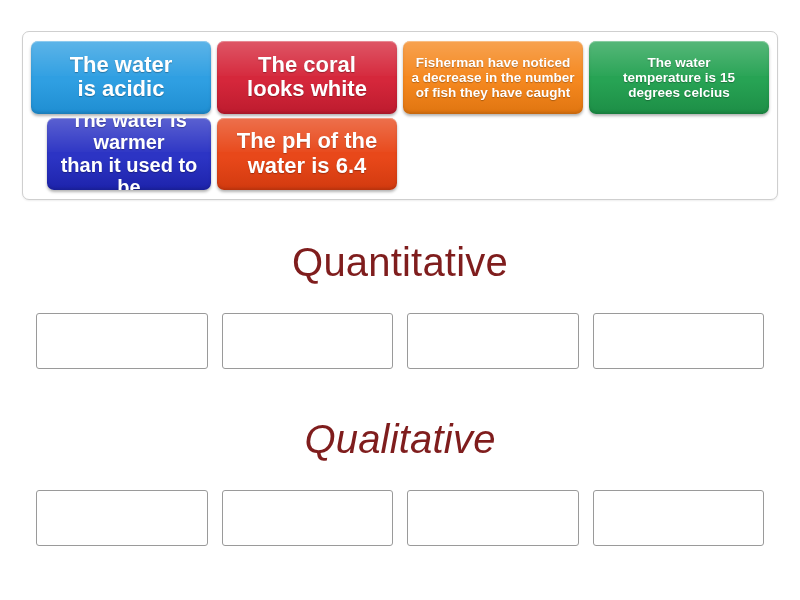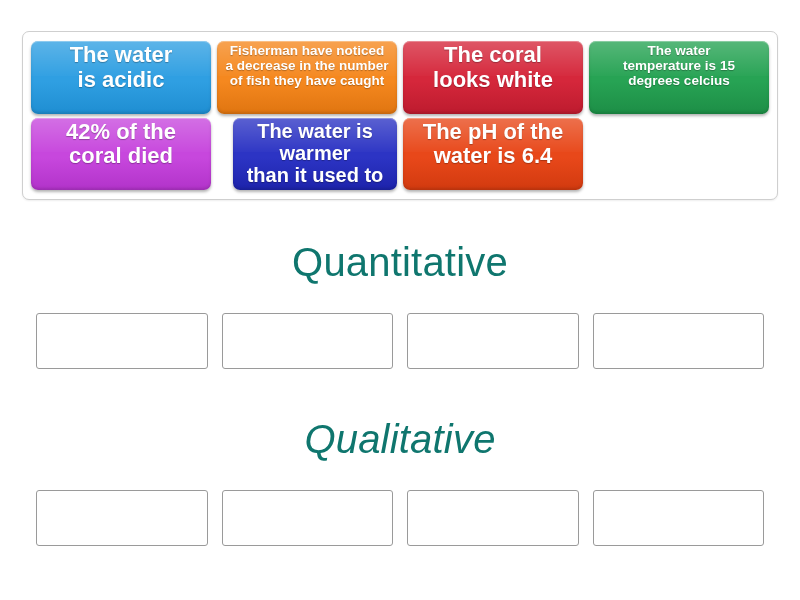--- a/index.html
+++ b/index.html
@@ -41,20 +41,21 @@
     grid-template-rows: repeat(2, 1fr);
     gap: 4px 6px;
     padding: 9px 8px;
     box-sizing: border-box;
   }
 
   .tile {
     position: relative;
     border-radius: 7px;
     display: flex;
+    align-items: center;
     justify-content: center;
     text-align: center;
     color: #ffffff;
     font-weight: bold;
     line-height: 1.12;
     padding: 2px 6px;
     box-sizing: border-box;
     cursor: move;
     user-select: none;
     overflow: hidden;
@@ -83,21 +84,21 @@
   .fs-sm  { font-size: 13.5px; }
 
   
   .group-heading {
     position: absolute;
     left: 0;
     width: 800px;
     text-align: center;
     font-size: 40px;
     font-weight: normal;
-    color: #0f766e;
+    color: #7f1d1d;
     letter-spacing: 0.2px;
   }
   #heading-quantitative { top: 240px; }
   #heading-qualitative  { top: 417px; font-style: italic; }
 
   
   .dropzone-row {
     position: absolute;
     left: 36px;
     width: 728px;
@@ -120,41 +121,37 @@
 <body>
 
 <div id="tile-tray">
   <div id="tile-grid">
 
     <div class="tile" style="background: linear-gradient(rgb(47, 159, 226) 0%, rgb(47, 159, 226) 55%, rgb(31, 142, 210) 100%);">
       <span class="tile-text fs-lg">The water
 is acidic</span>
     </div>
 
+    <div class="tile" style="background: linear-gradient(rgb(213, 39, 59) 0%, rgb(213, 39, 59) 55%, rgb(189, 27, 46) 100%);">
+      <span class="tile-text fs-lg">The coral
+looks white</span>
+    </div>
+
     <div class="tile" style="background: linear-gradient(rgb(245, 136, 31) 0%, rgb(245, 136, 31) 55%, rgb(224, 117, 16) 100%);">
       <span class="tile-text fs-sm">Fisherman have noticed
 a decrease in the number
 of fish they have caught</span>
-    </div>
-
-    <div class="tile" style="background: linear-gradient(rgb(213, 39, 59) 0%, rgb(213, 39, 59) 55%, rgb(189, 27, 46) 100%);">
-      <span class="tile-text fs-lg">The coral
-looks white</span>
     </div>
 
     <div class="tile" style="background: linear-gradient(rgb(39, 163, 84) 0%, rgb(39, 163, 84) 55%, rgb(29, 142, 70) 100%);">
       <span class="tile-text fs-sm">The water
 temperature is 15
 degrees celcius</span>
     </div>
 
-    <div class="tile" style="background: linear-gradient(rgb(199, 71, 221) 0%, rgb(199, 71, 221) 55%, rgb(178, 51, 202) 100%);">
-      <span class="tile-text fs-lg">42% of the
-coral died</span>
-    </div>
 
     <div class="tile" style="background: linear-gradient(rgb(44, 52, 196) 0%, rgb(44, 52, 196) 55%, rgb(29, 35, 171) 100%); margin-left: 16px;">
       <span class="tile-text fs-md">The water is warmer
 than it used to be</span>
     </div>
 
 
     <div class="tile" style="background: linear-gradient(rgb(232, 72, 26) 0%, rgb(232, 72, 26) 55%, rgb(210, 58, 15) 100%);">
       <span class="tile-text fs-lg">The pH of the
 water is 6.4</span>

